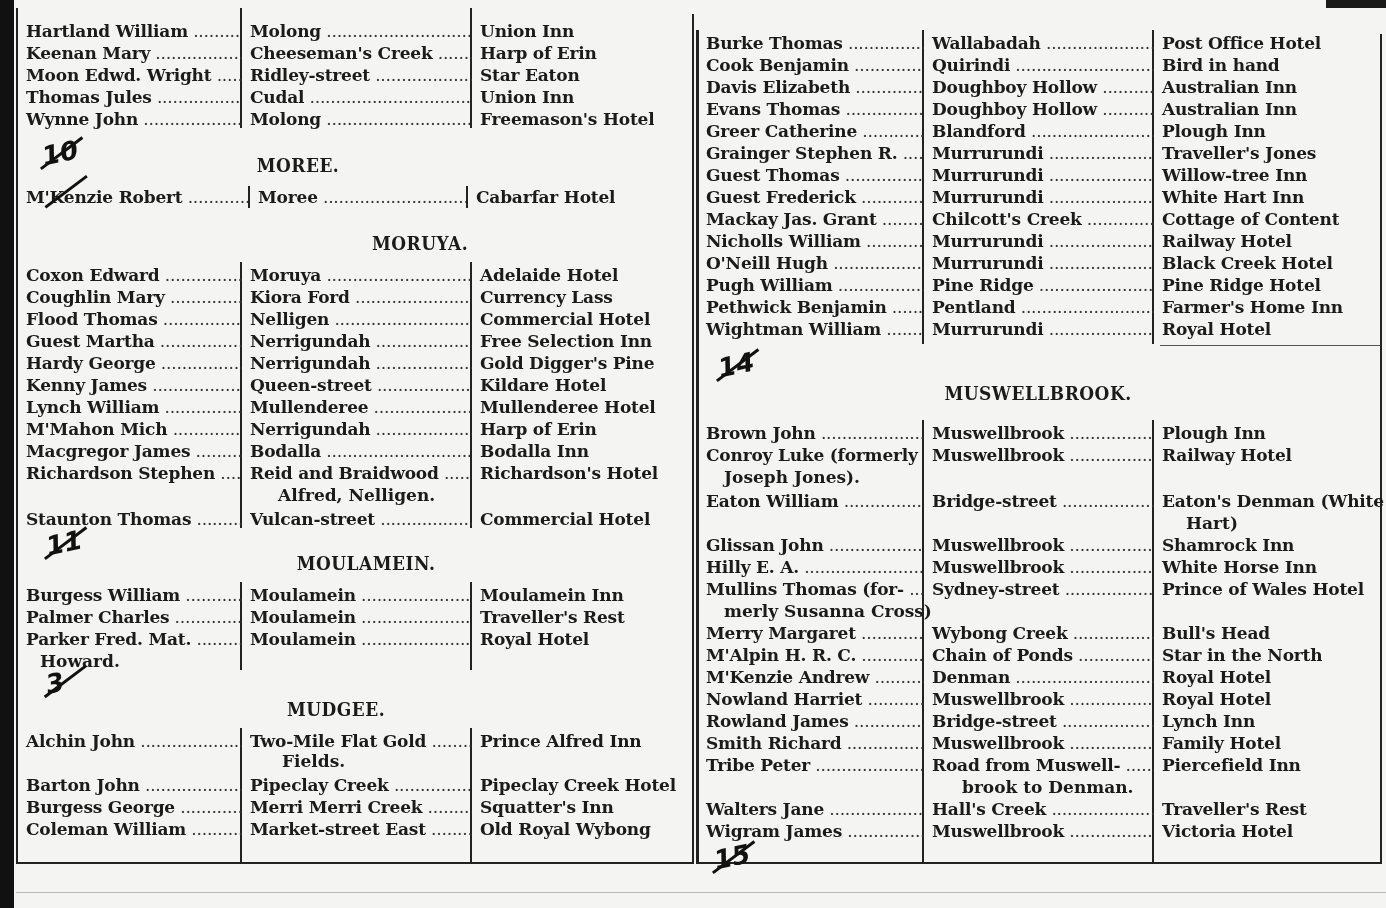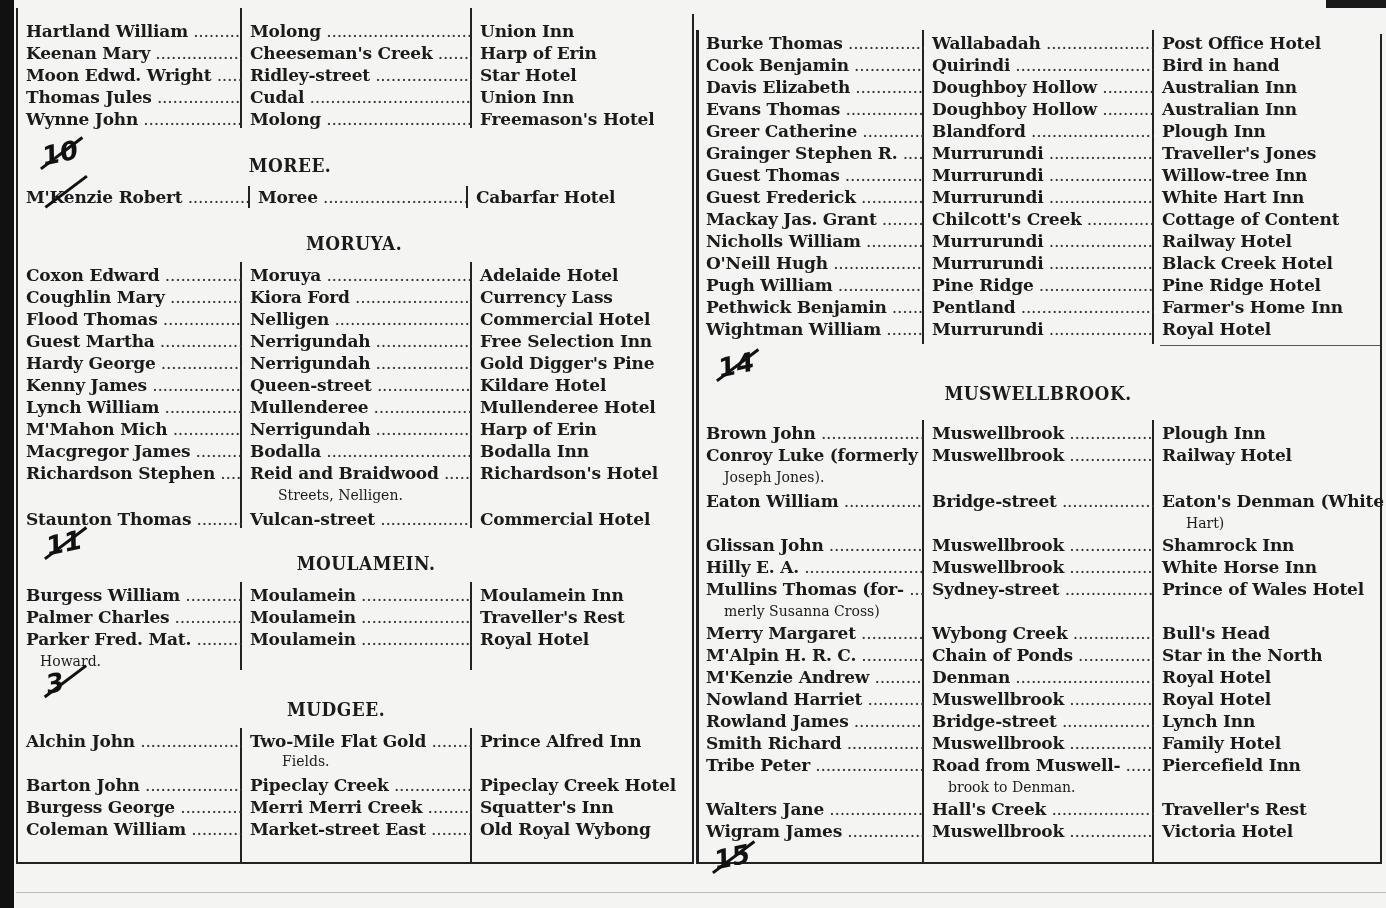--- a/index.html
+++ b/index.html
@@ -23,21 +23,21 @@
 
   .row {
     position: absolute; display: flex; font-size: 17px; font-weight: bold; line-height: 22px;
     letter-spacing: -0.2px;
   }
   .cell { box-sizing: border-box; white-space: nowrap; overflow: hidden; }
   .name { padding-left: 10px; }
   .place { padding-left: 8px; }
   .hotel { padding-left: 8px; }
   .dots { color: #333; font-weight: normal; }
-  .cont { position: absolute; font-size: 14px; font-weight: normal; line-height: 22px; white-space: nowrap; }
+  .cont { position: absolute; font-size: 17px; font-weight: bold; line-height: 22px; white-space: nowrap; }
 
   .heading {
     position: absolute; font-size: 17px; font-weight: bold; letter-spacing: 0.5px;
     text-align: center; transform: scaleY(1.05);
   }
   .hand {
     position: absolute; font-family: "DejaVu Sans", sans-serif; font-weight: bold;
     font-style: italic; font-size: 26px; color: #111; transform: rotate(-12deg);
   }
   .hand::after {
@@ -66,45 +66,45 @@
       <div class="cell hotel">Union Inn</div>
     </div>
   <div class="row" style="top:42px;">
       <div class="cell name" style="width:226px">Keenan Mary<span class="dots"> ........................................</span></div>
       <div class="cell place" style="width:230px">Cheeseman's Creek<span class="dots"> ........................................</span></div>
       <div class="cell hotel">Harp of Erin</div>
     </div>
   <div class="row" style="top:64px;">
       <div class="cell name" style="width:226px">Moon Edwd. Wright<span class="dots"> ........................................</span></div>
       <div class="cell place" style="width:230px">Ridley-street<span class="dots"> ........................................</span></div>
-      <div class="cell hotel">Star Hotel</div>
+      <div class="cell hotel">Star Eaton</div>
     </div>
   <div class="row" style="top:86px;">
       <div class="cell name" style="width:226px">Thomas Jules<span class="dots"> ........................................</span></div>
       <div class="cell place" style="width:230px">Cudal<span class="dots"> ........................................</span></div>
       <div class="cell hotel">Union Inn</div>
     </div>
   <div class="row" style="top:108px;">
       <div class="cell name" style="width:226px">Wynne John<span class="dots"> ........................................</span></div>
       <div class="cell place" style="width:230px">Molong<span class="dots"> ........................................</span></div>
       <div class="cell hotel">Freemason's Hotel</div>
     </div>
 
   <div class="hand" style="left:26px;top:138px;">10</div>
 
-  <div class="heading" style="left:4px;width:540px;top:156px;">MOREE.</div>
+  <div class="heading" style="left:12px;width:540px;top:156px;">MOREE.</div>
   <div class="row" style="top:186px;">
       <div class="cell name" style="width:232px">M'Kenzie Robert<span class="dots"> ........................................</span></div>
       <div class="cell place" style="width:218px;border-left:2px solid #222;">Moree<span class="dots"> ........................................</span></div>
       <div class="cell hotel" style="border-left:2px solid #222;">Cabarfar Hotel</div>
     </div>
 
   <div class="hand" style="left:34px;top:210px;font-size:0;">v</div>
 
-  <div class="heading" style="left:0;width:676px;top:234px;">MORUYA.</div>
+  <div class="heading" style="left:0;width:808px;top:234px;">MORUYA.</div>
   <div class="vline" style="left:224px;top:262px;height:266px;"></div>
   <div class="vline" style="left:454px;top:262px;height:266px;"></div>
   <div class="row" style="top:264px;">
       <div class="cell name" style="width:226px">Coxon Edward<span class="dots"> ........................................</span></div>
       <div class="cell place" style="width:230px">Moruya<span class="dots"> ........................................</span></div>
       <div class="cell hotel">Adelaide Hotel</div>
     </div>
   <div class="row" style="top:286px;">
       <div class="cell name" style="width:226px">Coughlin Mary<span class="dots"> ........................................</span></div>
       <div class="cell place" style="width:230px">Kiora Ford<span class="dots"> ........................................</span></div>
@@ -143,21 +143,21 @@
   <div class="row" style="top:440px;">
       <div class="cell name" style="width:226px">Macgregor James<span class="dots"> ........................................</span></div>
       <div class="cell place" style="width:230px">Bodalla<span class="dots"> ........................................</span></div>
       <div class="cell hotel">Bodalla Inn</div>
     </div>
   <div class="row" style="top:462px;">
       <div class="cell name" style="width:226px">Richardson Stephen<span class="dots"> ........................................</span></div>
       <div class="cell place" style="width:230px">Reid and Braidwood<span class="dots"> ........................................</span></div>
       <div class="cell hotel">Richardson's Hotel</div>
     </div>
-  <div class="cont" style="left:262px;top:484px;">Streets, Nelligen.</div>
+  <div class="cont" style="left:262px;top:484px;">Alfred, Nelligen.</div>
   <div class="row" style="top:508px;">
       <div class="cell name" style="width:226px">Staunton Thomas<span class="dots"> ........................................</span></div>
       <div class="cell place" style="width:230px">Vulcan-street<span class="dots"> ........................................</span></div>
       <div class="cell hotel">Commercial Hotel</div>
     </div>
 
   <div class="hand" style="left:30px;top:528px;">11</div>
 
   <div class="heading" style="left:0;width:700px;top:554px;">MOULAMEIN.</div>
   <div class="vline" style="left:224px;top:582px;height:88px;"></div>
@@ -353,21 +353,21 @@
   <div class="row" style="top:732px;">
       <div class="cell name" style="width:228px">Smith Richard<span class="dots"> ........................................</span></div>
       <div class="cell place" style="width:230px">Muswellbrook<span class="dots"> ........................................</span></div>
       <div class="cell hotel">Family Hotel</div>
     </div>
   <div class="row" style="top:754px;">
       <div class="cell name" style="width:228px">Tribe Peter<span class="dots"> ........................................</span></div>
       <div class="cell place" style="width:230px">Road from Muswell-<span class="dots"> ........................................</span></div>
       <div class="cell hotel">Piercefield Inn</div>
     </div>
-  <div class="cont" style="left:252px;top:776px;">brook to Denman.</div>
+  <div class="cont" style="left:266px;top:776px;">brook to Denman.</div>
   <div class="row" style="top:798px;">
       <div class="cell name" style="width:228px">Walters Jane<span class="dots"> ........................................</span></div>
       <div class="cell place" style="width:230px">Hall's Creek<span class="dots"> ........................................</span></div>
       <div class="cell hotel">Traveller's Rest</div>
     </div>
   <div class="row" style="top:820px;">
       <div class="cell name" style="width:228px">Wigram James<span class="dots"> ........................................</span></div>
       <div class="cell place" style="width:230px">Muswellbrook<span class="dots"> ........................................</span></div>
       <div class="cell hotel">Victoria Hotel</div>
     </div>

